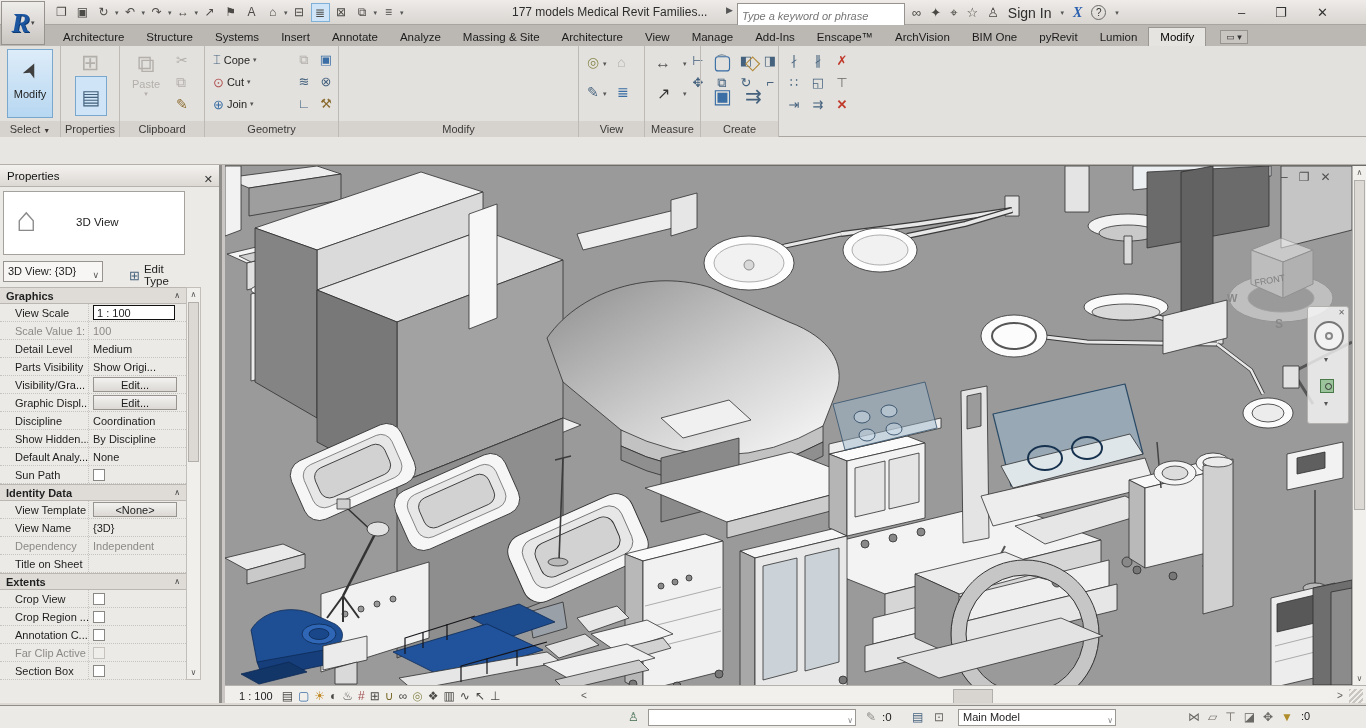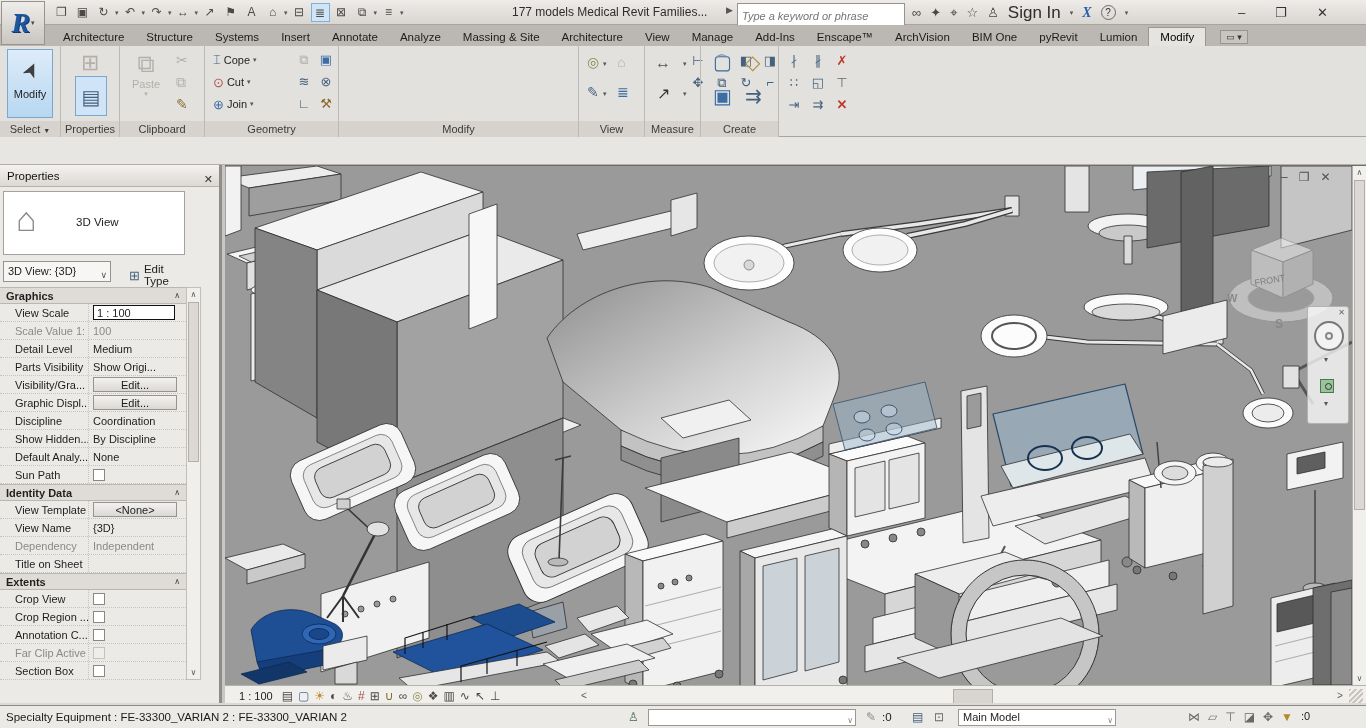--- a/index.html
+++ b/index.html
@@ -12,21 +12,21 @@
   .logo b{font-family:"Liberation Serif",serif;font-style:italic;font-weight:bold;font-size:28px;color:#1c55a0;text-shadow:1px 1px 0 #0e3a72}
   .logo i{font-style:normal;font-size:7px;color:#444;margin-left:1px}
   .qat{left:52px;top:2px;height:21px;display:flex;align-items:center;gap:2px}
   .qi{min-width:19px;height:19px;line-height:19px;text-align:center;font-size:12px;color:#4c4a46}
   .qi.hl{background:#cfe4f6;border:1px solid #7fb0d8}
   .dd7{font-size:7px;color:#555}
   .ttext{top:5px;left:512px;width:212px;font-size:12px;color:#2d2d2d;white-space:nowrap}
   .texp{top:5px;left:726px;font-size:9px;color:#555}
   .search{left:737px;top:3px;width:168px;height:25px;background:#fff;border:1px solid #979490;font-family:"Liberation Sans",sans-serif;font-style:italic;font-size:11px;color:#8b8b8b;padding:0 4px}
   .tbicons{left:912px;top:2px;height:21px;display:flex;align-items:center;gap:9px;font-size:13px;color:#4a4843}
-  .signin{font-size:17px;color:#2d2d2d}
+  .signin{font-size:14px;color:#2d2d2d}
   .xlogo{font-family:"Liberation Serif",serif;font-weight:bold;font-style:italic;color:#2a5fb0;font-size:14px}
   .helpc{width:15px;height:15px;border:1px solid #6a6a6a;border-radius:50%;text-align:center;line-height:14px;font-size:10px;color:#333}
   .winb{top:0;height:24px;display:flex;align-items:center;gap:30px;left:1238px;font-size:13px;color:#333}
   
   .tabrow{left:0;top:25px;width:1366px;height:21px;background:#bbb8b4;display:flex;align-items:flex-end;padding-left:52px}
   .tab{padding:3px 11px;font-size:11.5px;color:#1c1c1c;white-space:nowrap}
   .tab.active{background:#e6e4e0;border:1px solid #9a9792;border-bottom:none;color:#000}
   .ptoggle{margin-left:14px;margin-bottom:2px;padding:1px 5px;background:#c8c5c1;border:1px solid #97948f;font-size:9px;color:#333}
   
   .ribbon{left:0;top:46px;width:1366px;height:91px;background:#e3e1dd;border-bottom:1px solid #a9a6a2}
@@ -295,21 +295,21 @@
 
 <div class="abs optbar"></div>
 
 <div class="abs palette">
   <div class="ptitle"><span>Properties</span><span class="pclose">✕</span></div>
   <div class="typebox">
     <span class="house">⌂</span>
     <span class="tlabel">3D View</span>
   </div>
   <div class="selrow">
-    <div class="combo" style="left:0;top:0;width:108px"><span>3D View: {3D}</span><span class="cardd">∨</span></div>
+    <div class="combo" style="left:0;top:0;width:100px"><span>3D View: {3D}</span><span class="cardd">∨</span></div>
     <div class="edittype">
         <span class="ic" style="font-size:13px">⊞</span>
         <span>Edit Type</span>
       </div>
   </div>
 
   <div class="rows">
     <div class="psec">
         <span>Graphics</span>
         <span class="chev">∧</span>
@@ -764,21 +764,20 @@
         <div class="hthumb"></div>
       </div>
     <span class="hsr">&gt;</span>
     <div class="grip"></div>
   </div>
 </div>
 
 <div class="abs gapline"></div>
 
 <div class="abs statusbar">
-  <span class="stext">Specialty Equipment : FE-33300_VARIAN  2 : FE-33300_VARIAN  2</span>
   <span class="sic" style="left:628px;color:#3e6a4e">♙</span>
   <span class="scombo" style="left:648px;width:208px">
       <span class="sdd">∨</span>
     </span>
   <span class="sic" style="left:866px;color:#8a8885">✎</span>
   <span class="stext" style="left:882px">:0</span>
   <span class="sic" style="left:912px;color:#44627e">▤</span>
   <span class="sic" style="left:934px;color:#6b6965">⊡</span>
   <span class="scombo" style="left:958px;width:158px"><span>Main Model</span><span class="sdd">∨</span></span>
   <div class="rticons">

